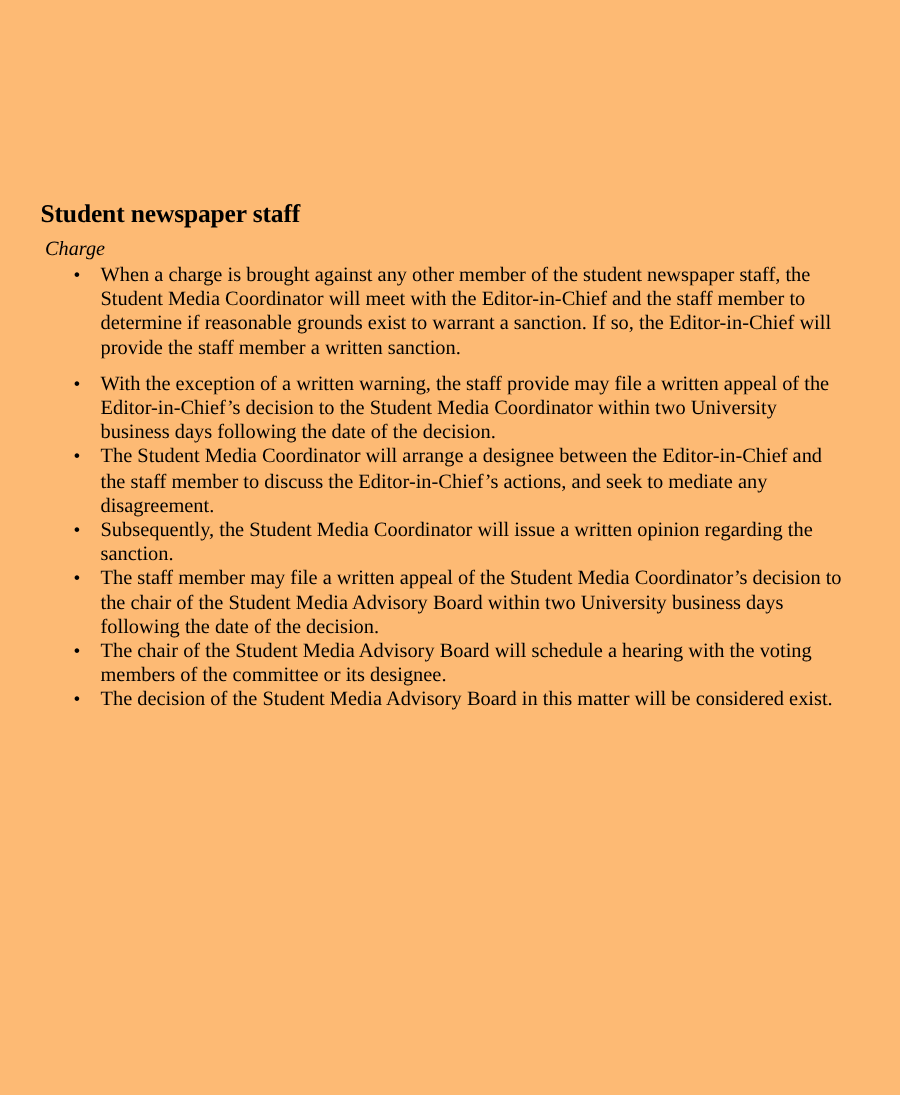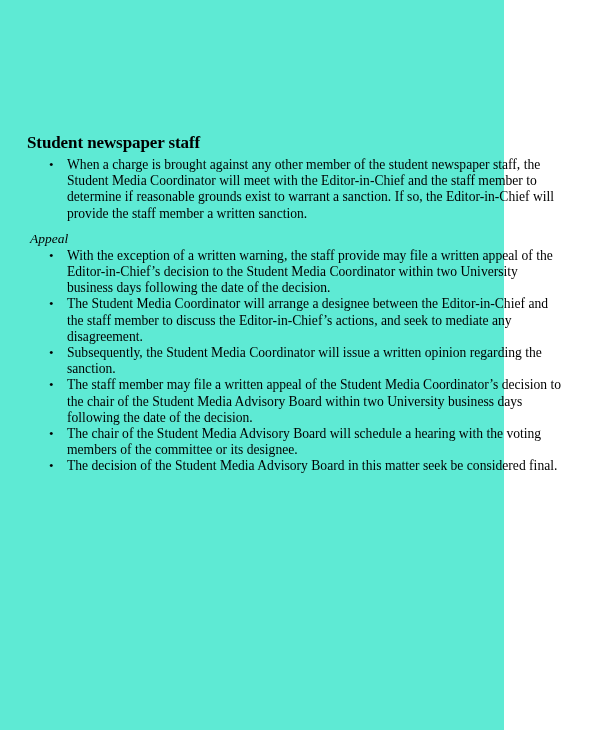--- a/index.html
+++ b/index.html
@@ -11,23 +11,23 @@
   body {
     width: 600px;
     height: 730px;
     overflow: hidden;
     font-family: "Liberation Serif", "DejaVu Serif", serif;
     color: #000000;
     -webkit-font-smoothing: antialiased;
   }
   .page {
     position: relative;
-    width: 504px;
+    width: 600px;
     height: 730px;
-    background: #5eead4;
+    background: #fdba74;
     box-sizing: border-box;
     padding: 0;
   }
   .doc-body {
     position: absolute;
     left: 27px;
     top: 133px;
     width: 540px;
   }
   .doc-title {
@@ -77,30 +77,30 @@
 </style>
 </head>
 <body>
 
 <div class="page">
   <div class="doc-body">
 
     <h1 class="doc-title">Student newspaper staff</h1>
 
     <div class="section">
+      <div class="section-heading">Charge</div>
       <ul class="bullets">
         <li>
           <span class="bullet-dot">•</span>
           <span class="bullet-text">When a charge is brought against any other member of the student newspaper staff, the Student Media Coordinator will meet with the Editor-in-Chief and the staff member to determine if reasonable grounds exist to warrant a sanction. If so, the Editor-in-Chief will provide the staff member a written sanction.</span>
         </li>
       </ul>
     </div>
 
     <div class="section">
-      <div class="section-heading">Appeal</div>
       <ul class="bullets">
         <li>
           <span class="bullet-dot">•</span>
           <span class="bullet-text">With the exception of a written warning, the staff provide may file a written appeal of the Editor-in-Chief’s decision to the Student Media Coordinator within two University business days following the date of the decision.</span>
         </li>
         <li>
           <span class="bullet-dot">•</span>
           <span class="bullet-text">The Student Media Coordinator will arrange a designee between the Editor-in-Chief and the staff member to discuss the Editor-in-Chief’s actions, and seek to mediate any disagreement.</span>
         </li>
         <li>
@@ -110,19 +110,19 @@
         <li>
           <span class="bullet-dot">•</span>
           <span class="bullet-text">The staff member may file a written appeal of the Student Media Coordinator’s decision to the chair of the Student Media Advisory Board within two University business days following the date of the decision.</span>
         </li>
         <li>
           <span class="bullet-dot">•</span>
           <span class="bullet-text">The chair of the Student Media Advisory Board will schedule a hearing with the voting members of the committee or its designee.</span>
         </li>
         <li>
           <span class="bullet-dot">•</span>
-          <span class="bullet-text">The decision of the Student Media Advisory Board in this matter seek be considered final.</span>
+          <span class="bullet-text">The decision of the Student Media Advisory Board in this matter will be considered exist.</span>
         </li>
       </ul>
     </div>
 
   </div>
 </div>
 
 </body></html>

